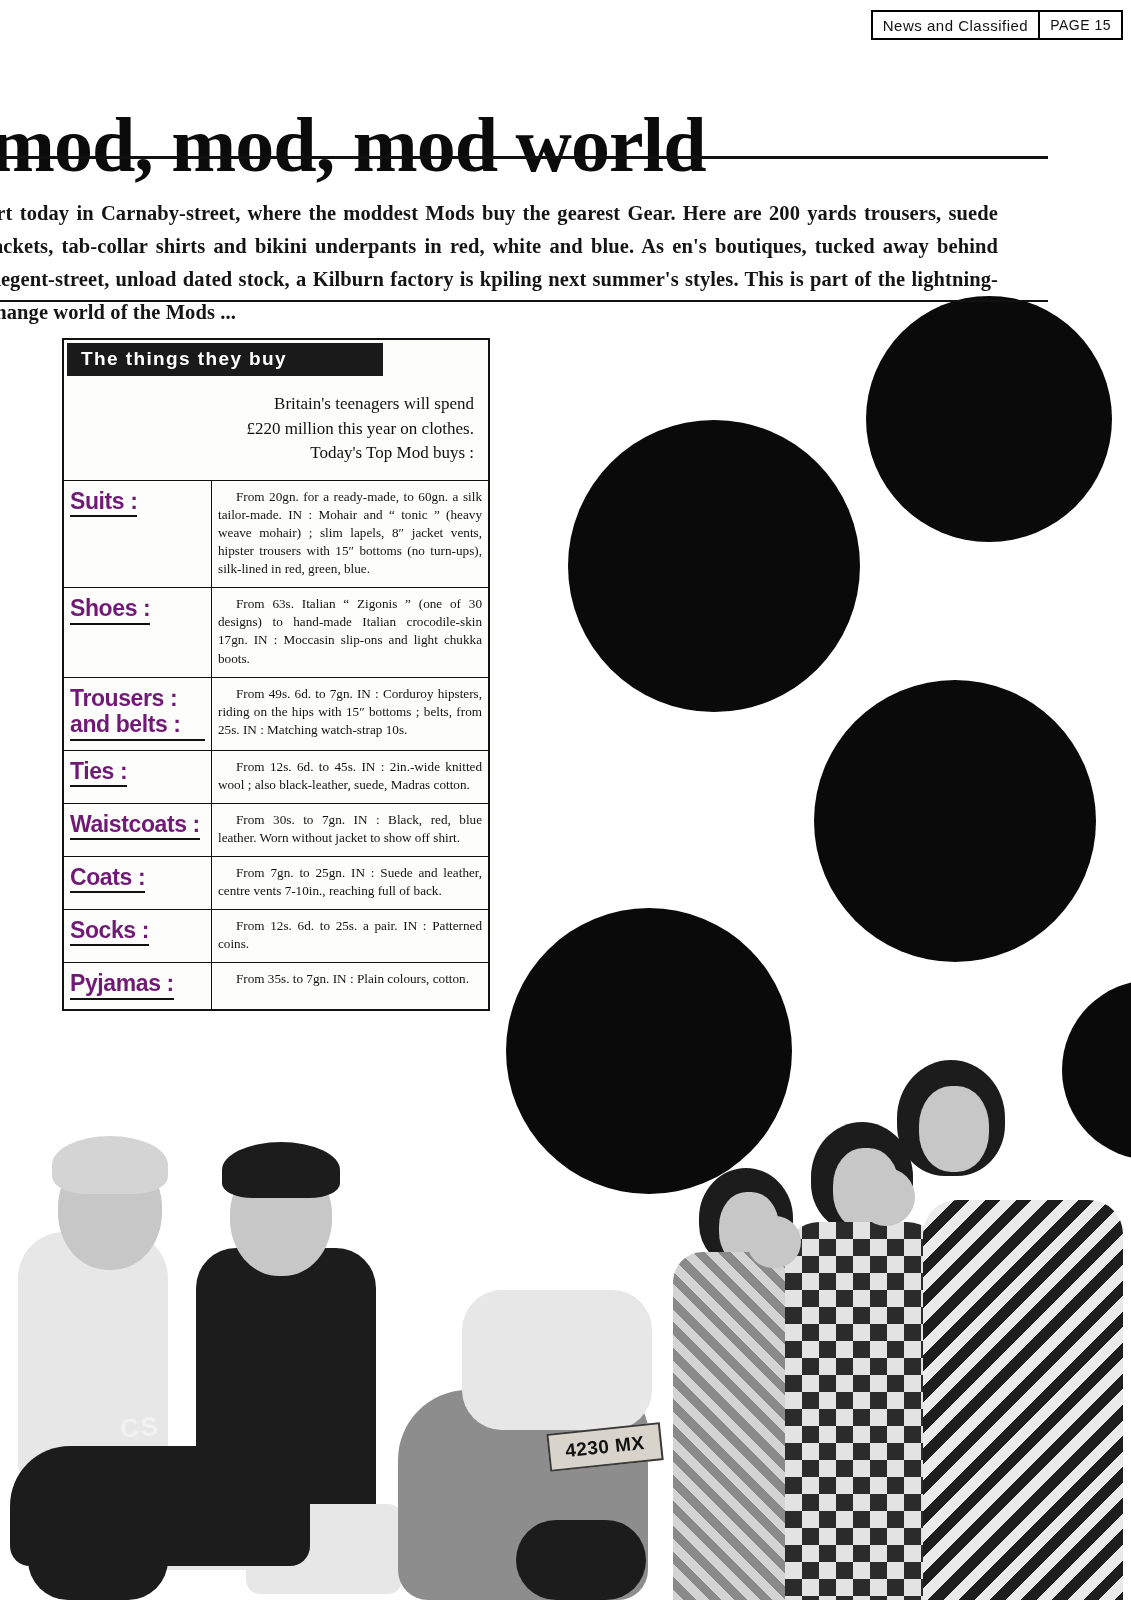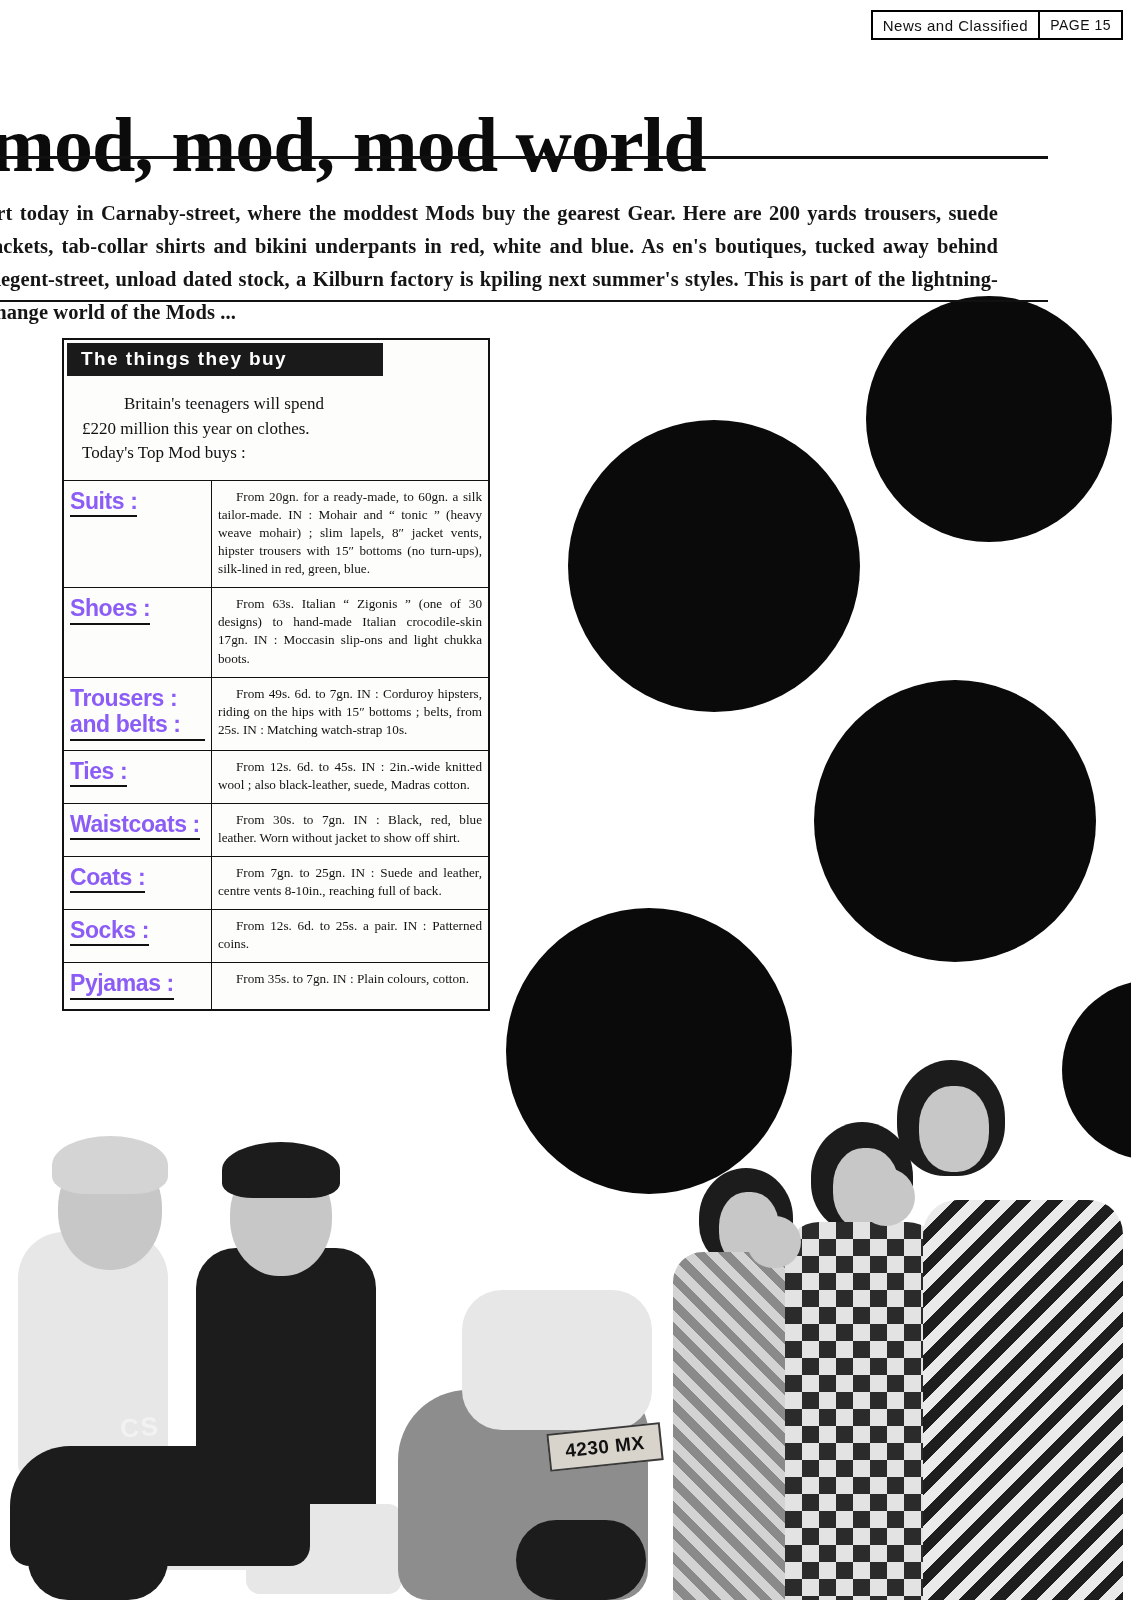--- a/index.html
+++ b/index.html
@@ -112,20 +112,21 @@
     letter-spacing: 1.4px;
     padding: 5px 12px 6px 14px;
     margin: 3px 3px 0 3px;
     width: 290px;
   }
   #buys-intro {
     padding: 16px 14px 14px 18px;
     font-size: 17px;
     line-height: 1.45;
     font-family: "Liberation Serif", serif;
+    text-align: right;
   }
   #buys-intro .ind { display: block; text-indent: 42px; }
 
   table#buys-table {
     width: 100%;
     border-collapse: collapse;
     table-layout: fixed;
   }
   table#buys-table td {
     border-top: 1px solid #111;
@@ -135,21 +136,21 @@
   td.term {
     width: 135px;
     border-right: 1px solid #111;
     font-family: "Liberation Sans", sans-serif;
     font-weight: 700;
     font-size: 23px;
     letter-spacing: -0.4px;
     padding-left: 14px;
     padding-top: 10px;
     line-height: 1.15;
-    color: #8b5cf6;
+    color: #701a75;
   }
   td.term .u {
     border-bottom: 2px solid #111;
     display: inline-block;
     padding-bottom: 1px;
   }
   td.desc {
     font-family: "Liberation Serif", serif;
     font-size: 13.2px;
     line-height: 1.37;
@@ -323,21 +324,21 @@
       </tr>
       <tr>
         <td class="term"><span class="u">Waistcoats :</span></td>
         <td class="desc">
             <span class="first">From 30s. to 7gn. IN : Black, red, blue leather. Worn without jacket to show off shirt.</span>
           </td>
       </tr>
       <tr>
         <td class="term"><span class="u">Coats :</span></td>
         <td class="desc">
-            <span class="first">From 7gn. to 25gn. IN : Suede and leather, centre vents 8-10in., reaching full of back.</span>
+            <span class="first">From 7gn. to 25gn. IN : Suede and leather, centre vents 7-10in., reaching full of back.</span>
           </td>
       </tr>
       <tr>
         <td class="term"><span class="u">Socks :</span></td>
         <td class="desc">
             <span class="first">From 12s. 6d. to 25s. a pair. IN : Patterned coins.</span>
           </td>
       </tr>
       <tr>
         <td class="term"><span class="u">Pyjamas :</span></td>

